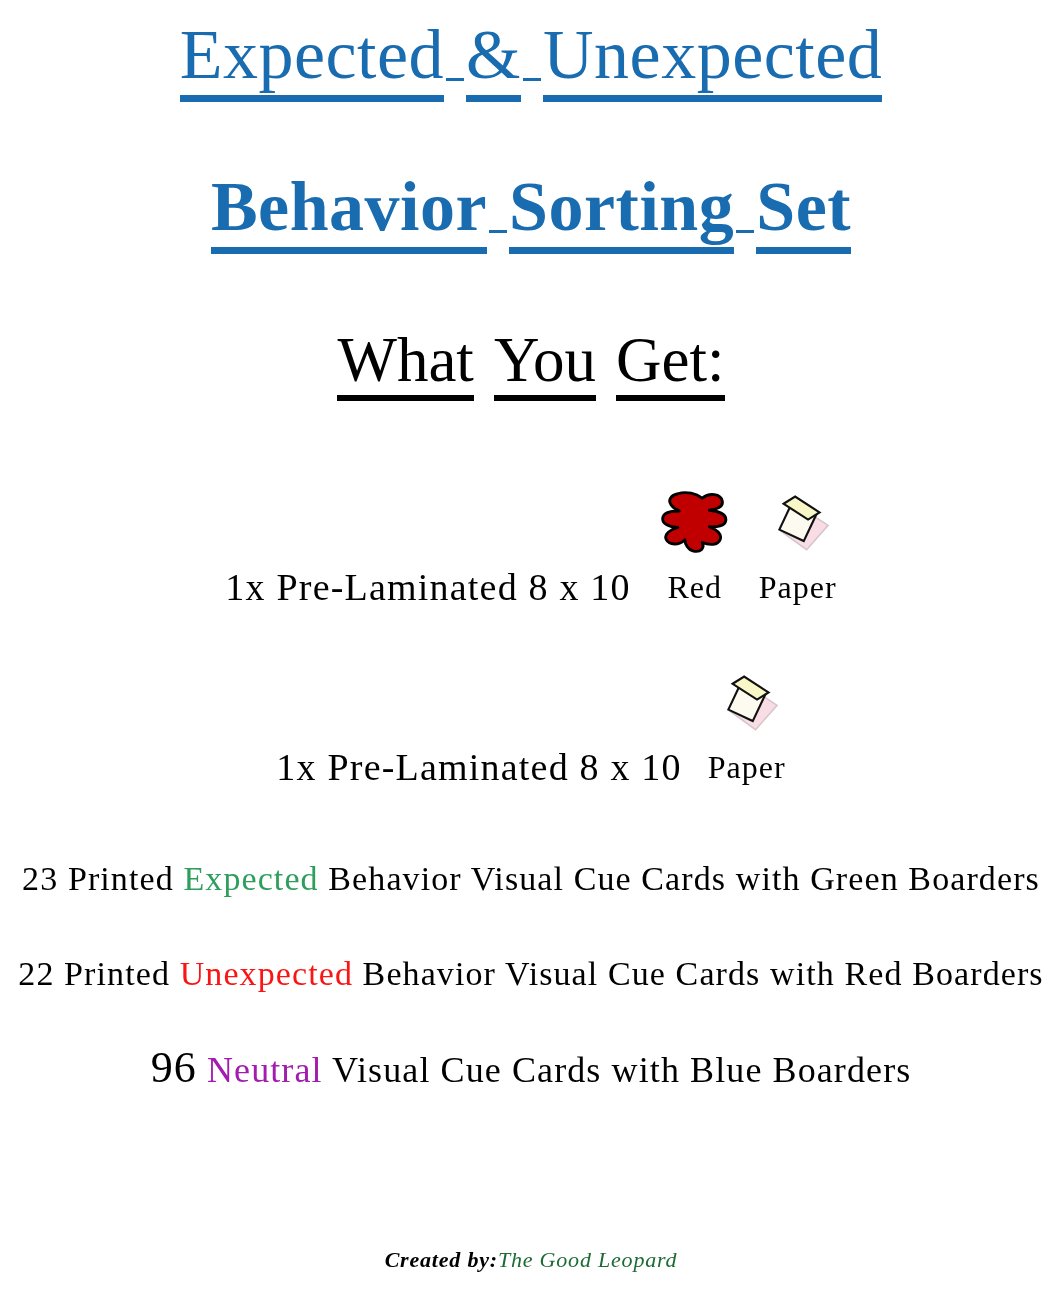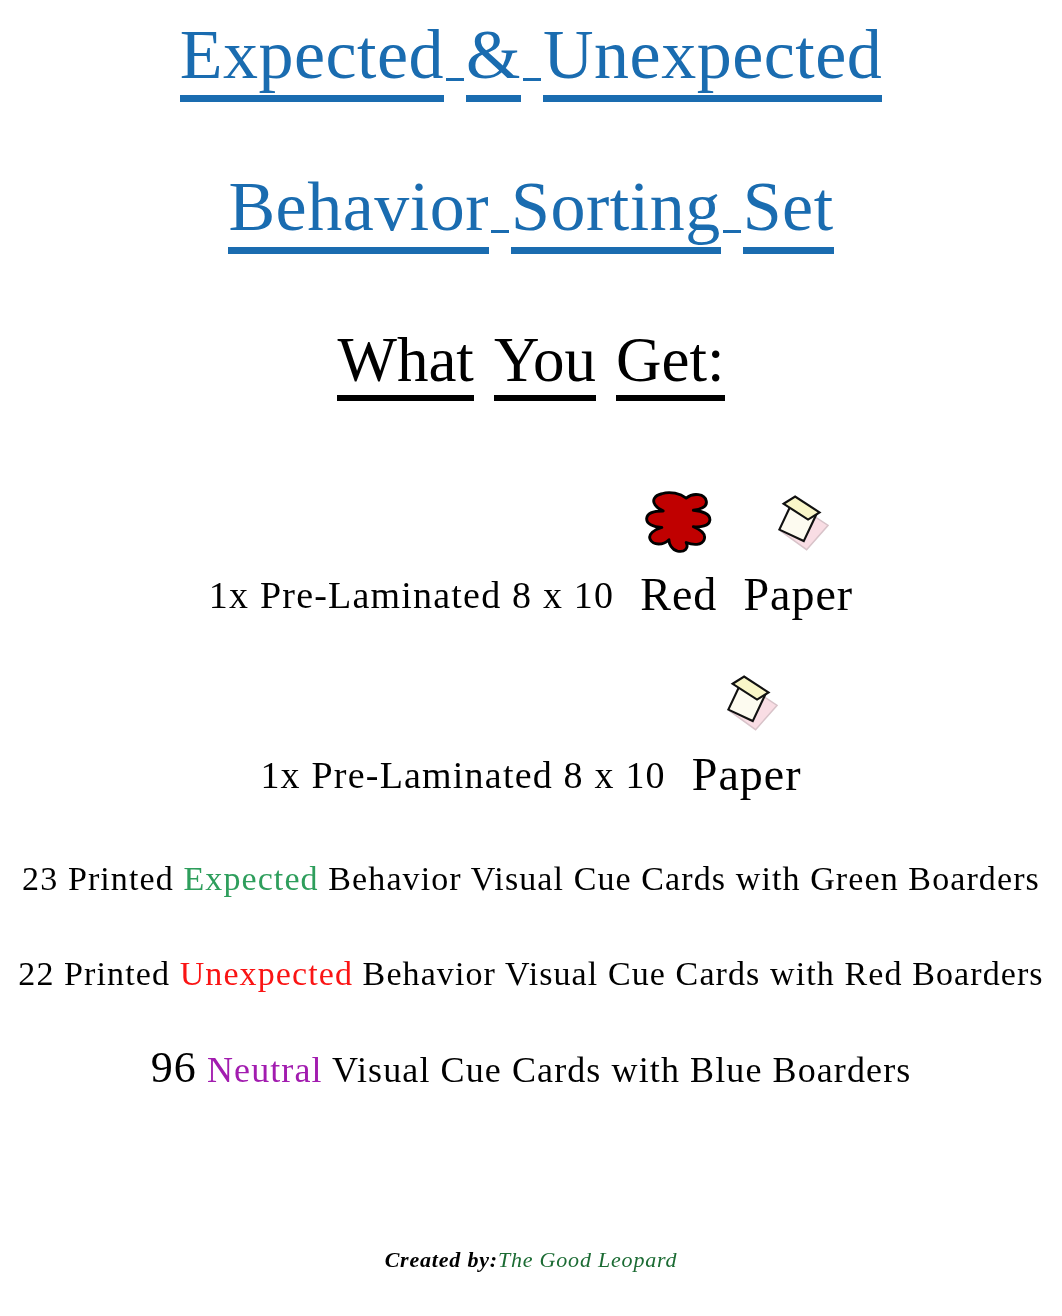--- a/index.html
+++ b/index.html
@@ -28,21 +28,21 @@
     position: absolute;
     left: 0;
     width: 100%;
     text-align: center;
     color: #1a6cb0;
     font-weight: 400;
     letter-spacing: 0.5px;
     white-space: nowrap;
   }
   #title-line-1 { top: 16px; font-size: 70px; line-height: 78px; }
-  #title-line-2 { top: 168px; font-size: 70px; line-height: 78px; }
+  #title-line-2 { top: 168px; font-size: 70px; line-height: 78px; font-weight: bold; }
 
   
   .uw {
     display: inline-block;
     position: relative;
     padding-bottom: 2px;
   }
   .uw::after {
     content: "";
     position: absolute;
@@ -104,24 +104,24 @@
     padding-bottom: 2px;
   }
 
   .supply-item {
     display: flex;
     flex-direction: column;
     align-items: center;
     margin-left: 26px;
   }
   .supply-item .item-label {
-    font-size: 46px;
+    font-size: 32px;
     line-height: 42px;
     letter-spacing: 1px;
-    margin-top: 20px;
+    margin-top: 12px;
     padding-bottom: 2px;
   }
 
   .icon-box {
     width: 76px;
     height: 66px;
     position: relative;
   }
   .icon-box svg { display: block; width: 100%; height: 100%; }
 

